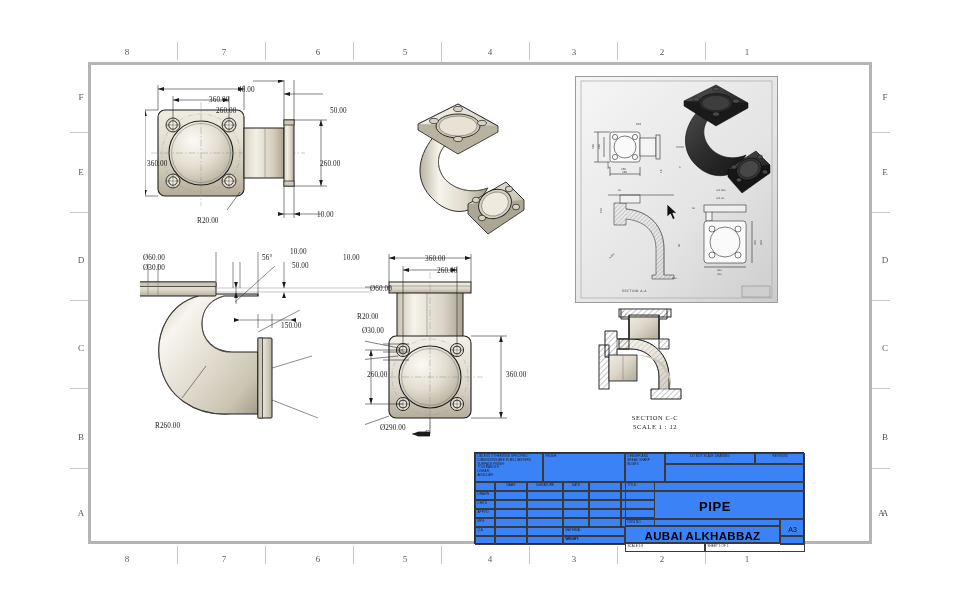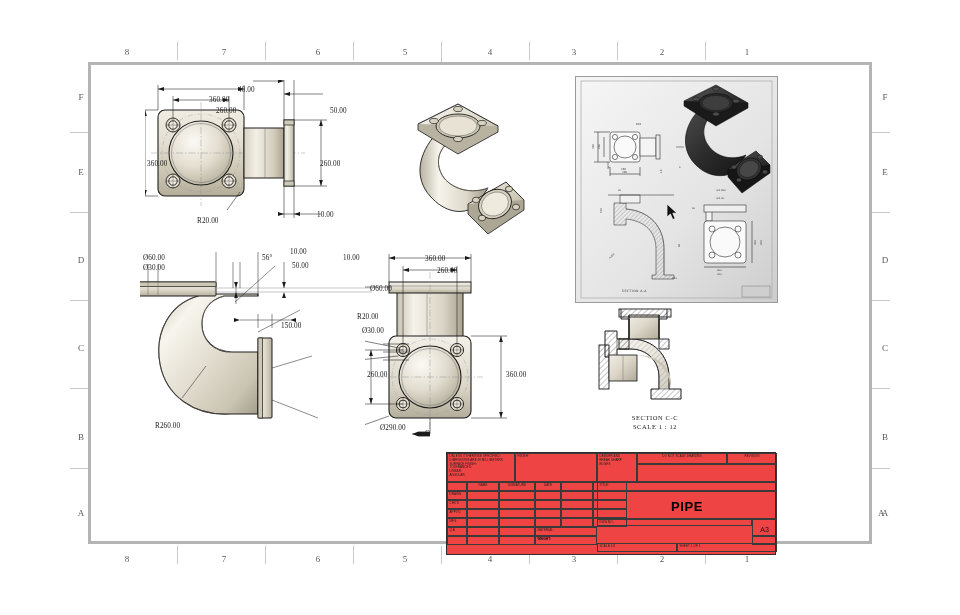--- a/index.html
+++ b/index.html
@@ -13,22 +13,22 @@
   .zone-lbl{position:absolute;font-size:9px;color:#5a5a5a;text-align:center;
             width:14px;font-family:"Liberation Serif", serif;}
   .tickv{position:absolute;width:1px;background:#c9c9c9;}
   .tickh{position:absolute;height:1px;background:#c9c9c9;}
 
   
   .dim{position:absolute;font-size:7.2px;color:#1a1a1a;white-space:nowrap;
        font-family:"Liberation Serif", serif;letter-spacing:.1px;}
 
   
-  .tb{position:absolute;left:446px;top:452px;width:330px;height:103px;
-      border:1px solid #2d2d2d;box-sizing:border-box;background:#ef4444;
+  .tb{position:absolute;left:474px;top:452px;width:330px;height:92px;
+      border:1px solid #2d2d2d;box-sizing:border-box;background:#3b82f6;
       font-size:3.2px;color:#222;}
   .tb div.cell{position:absolute;box-sizing:border-box;border:1px solid #3a3a3a;
        overflow:hidden;padding:1px 1.5px;line-height:1.25;}
   .tb .tiny{font-size:3px;color:#1b1b1b;font-family:"Liberation Sans",sans-serif;
             letter-spacing:.1px;}
   .tb-title{font-size:13px;font-weight:bold;text-align:center;color:#000;
             letter-spacing:.6px;}
   .tb-name{font-size:11.5px;font-weight:bold;text-align:center;color:#000;
            letter-spacing:.3px;}
   .tb-size{font-size:7px;text-align:center;color:#111;}
@@ -708,20 +708,22 @@
     <div class="cell tiny" style="left:20px;top:83px;width:32px;height:9px;"></div>
     <div class="cell tiny" style="left:52px;top:83px;width:36px;height:9px;"></div>
 
     <div class="cell tiny" style="left:88px;top:74px;width:62px;height:9px;">MATERIAL:</div>
     <div class="cell tiny" style="left:88px;top:83px;width:62px;height:9px;">WEIGHT:</div>
 
     <div class="cell tiny" style="left:150px;top:29px;width:180px;height:9px;">TITLE:</div>
     <div class="cell tb-title" style="left:150px;top:38px;width:180px;height:28px;
          line-height:28px;border:1px solid #3a3a3a;box-sizing:border-box;position:absolute;">PIPE</div>
     <div class="cell tiny" style="left:150px;top:66px;width:155px;height:7px;">DWG NO.</div>
+    <div class="cell tb-name" style="left:150px;top:73px;width:155px;height:17px;
+         line-height:17px;border:1px solid #3a3a3a;box-sizing:border-box;position:absolute;">AUBAI ALKHABBAZ</div>
     <div class="cell tb-size" style="left:305px;top:66px;width:25px;height:17px;
          line-height:17px;border:1px solid #3a3a3a;box-sizing:border-box;position:absolute;">A3</div>
     <div class="cell tiny" style="left:305px;top:83px;width:25px;height:9px;"></div>
 
     <div class="cell tiny" style="left:88px;top:83px;width:62px;height:9px;">WEIGHT:</div>
     <div class="cell tiny" style="left:150px;top:90px;width:80px;height:9px;">SCALE:1:8</div>
     <div class="cell tiny" style="left:230px;top:90px;width:100px;height:9px;">SHEET 1 OF 1</div>
   </div>
 
   <div style="position:absolute;left:878px;top:508px;font-size:9px;color:#5a5a5a;

